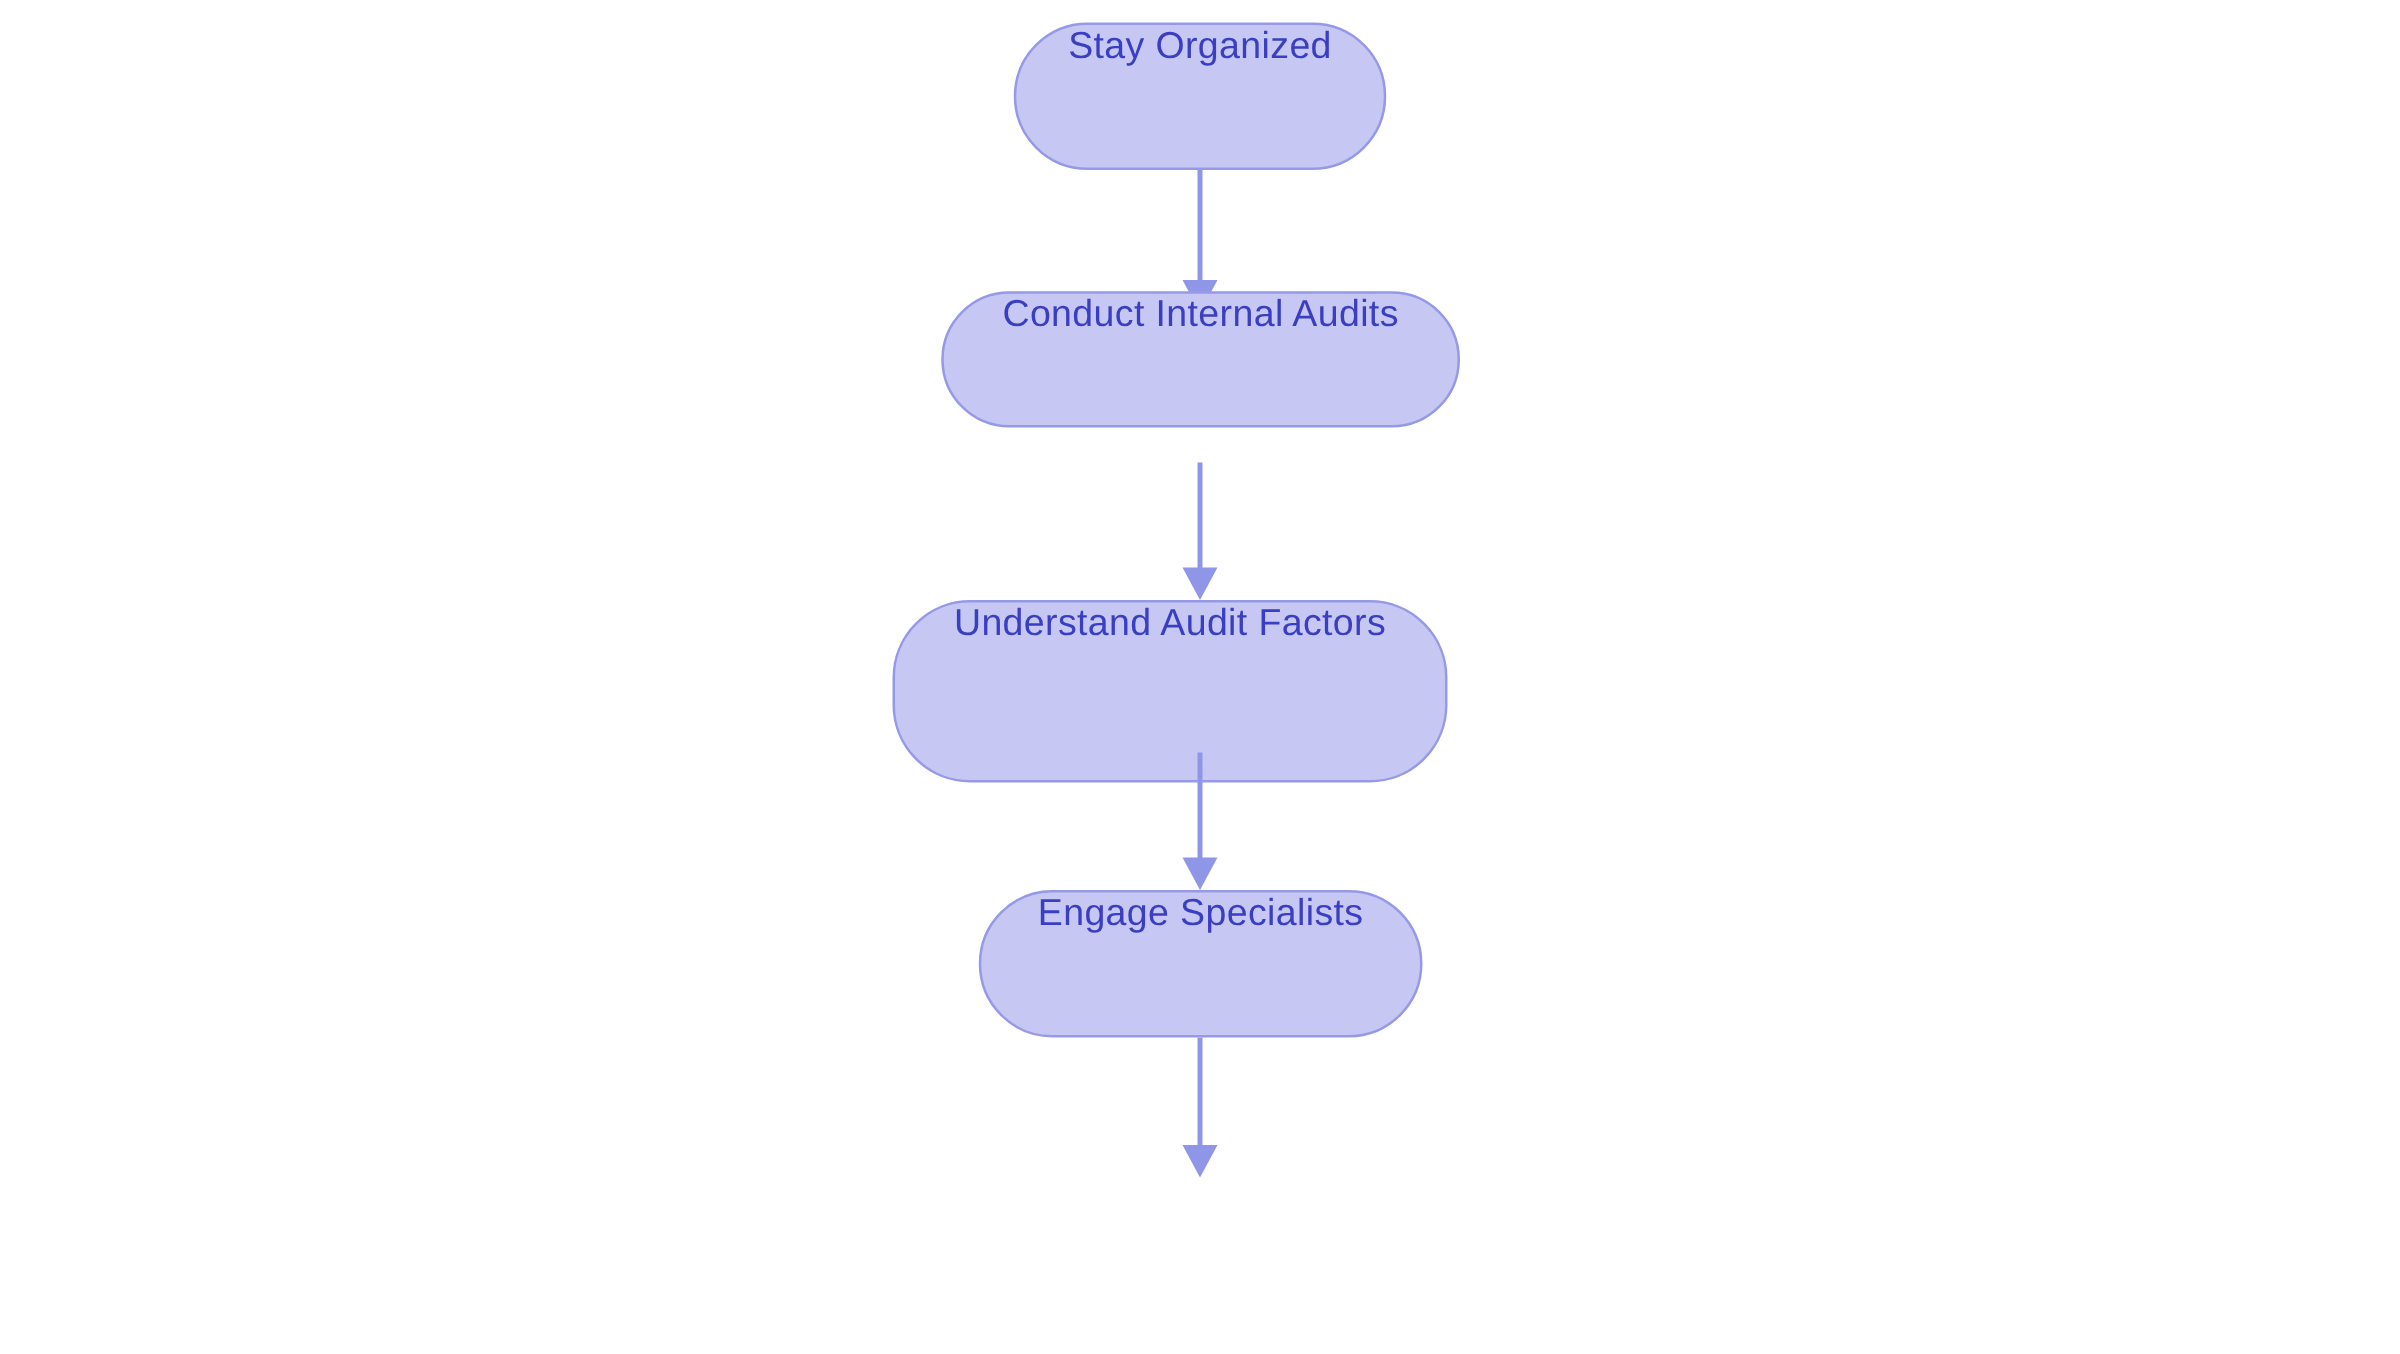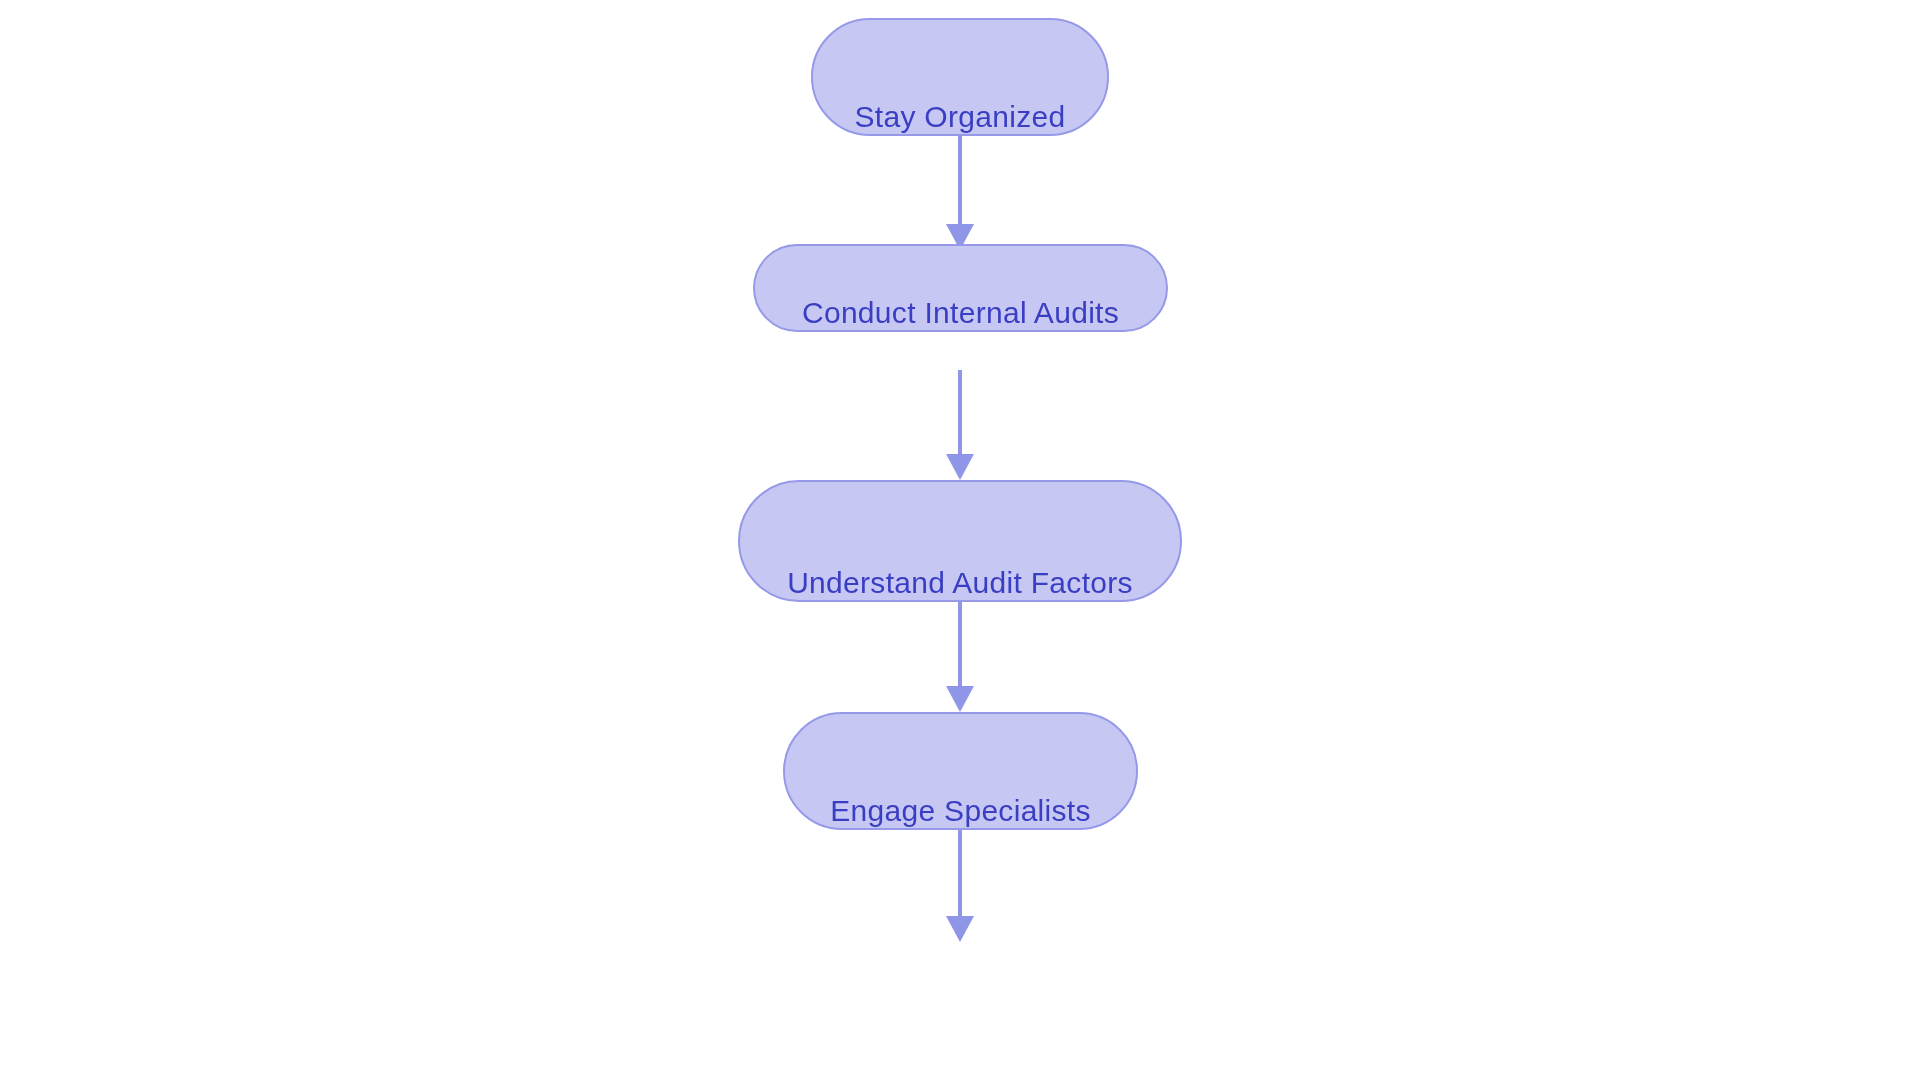--- a/index.html
+++ b/index.html
@@ -20,35 +20,35 @@
   }
   .canvas {
     position: relative;
     width: 1920px;
     height: 1083px;
     background: var(--bg);
   }
   .flow-node {
     position: absolute;
     display: flex;
-    align-items: flex-end;
+    align-items: flex-start;
     justify-content: center;
     background: var(--node-fill);
     border: 2px solid var(--node-border);
     border-radius: 62px;
     color: var(--node-text);
     font-size: 30px;
     font-weight: 400;
     letter-spacing: 0.3px;
     white-space: nowrap;
     text-align: center;
   }
   .node-1 { left: 811px; top: 18px;  width: 298px; height: 118px; }
-  .node-2 { left: 753px; top: 244px; width: 415px; height: 88px; }
-  .node-3 { left: 738px; top: 480px; width: 444px; height: 122px; }
+  .node-2 { left: 753px; top: 233px; width: 415px; height: 109px; }
+  .node-3 { left: 714px; top: 480px; width: 444px; height: 146px; }
   .node-4 { left: 783px; top: 712px; width: 355px; height: 118px; }
   .node-5 { left: 736px; top: 942px; width: 448px; height: 116px; }
 
   .arrow {
     position: absolute;
     left: 0; top: 0;
     width: 0; height: 0;
   }
   .arrow .shaft {
     position: absolute;

